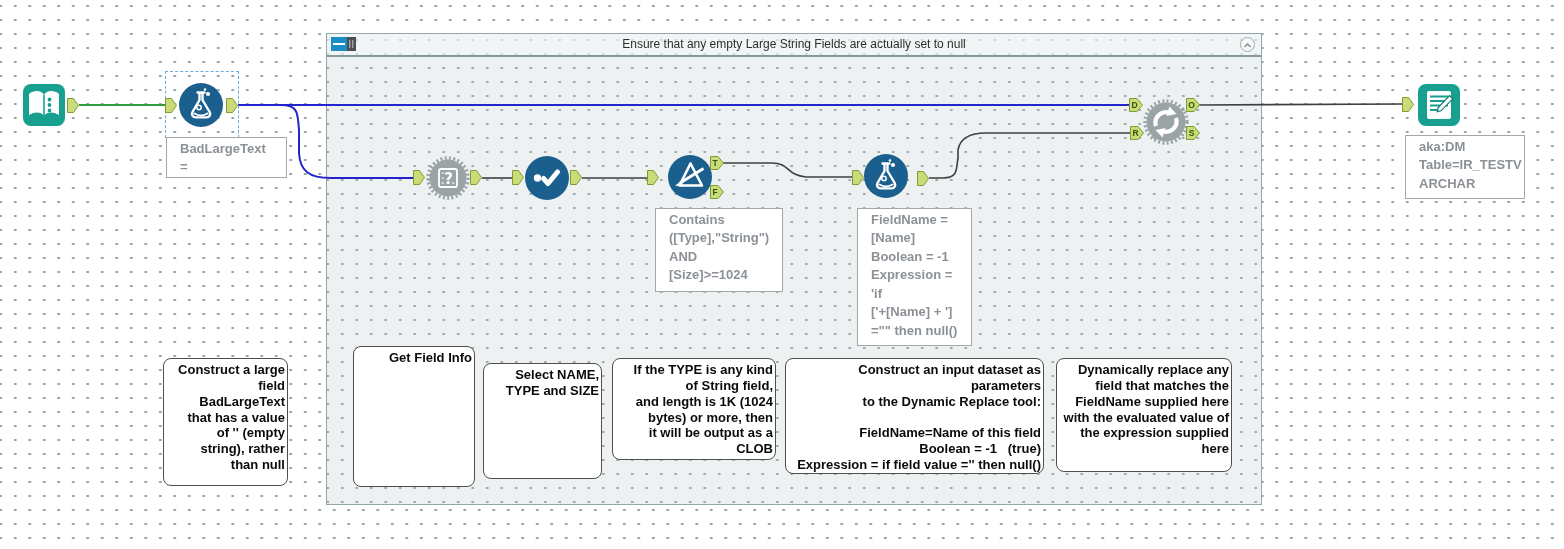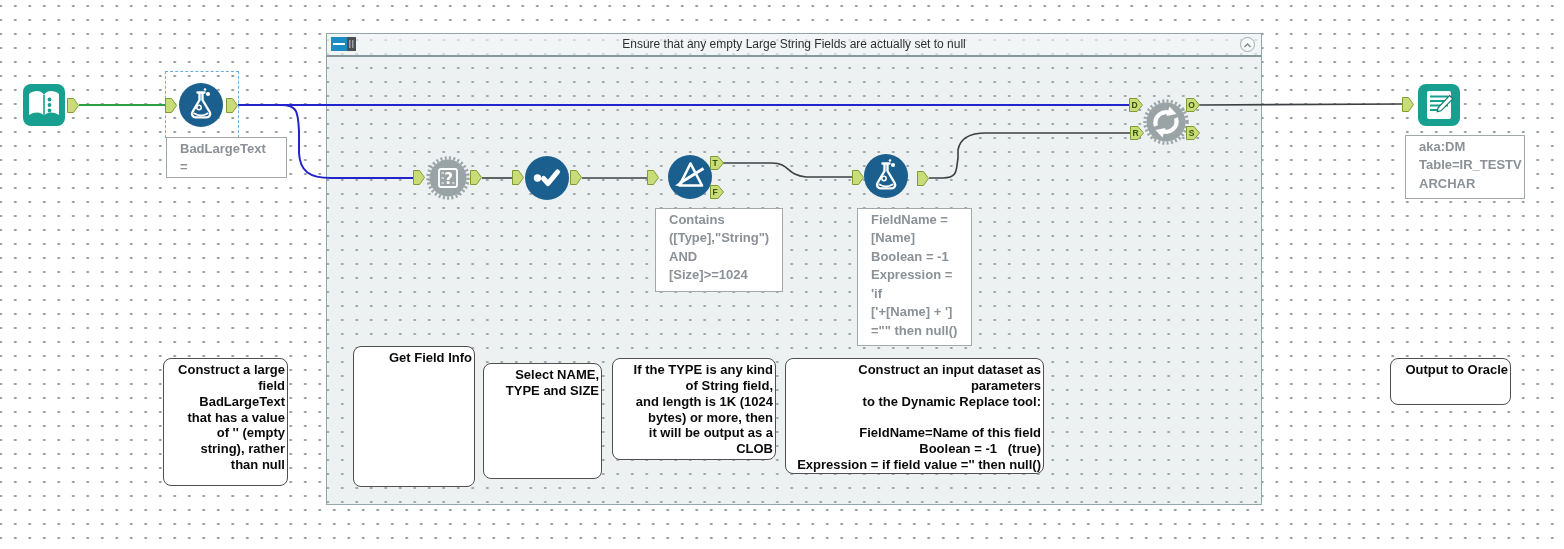--- a/index.html
+++ b/index.html
@@ -290,15 +290,20 @@
 bytes) or more, then
 it will be output as a
 CLOB</div>
   <div class="comment" style="left:785px;top:358px;width:259px;height:116px">Construct an input dataset as parameters
 to the Dynamic Replace tool:
 
 FieldName=Name of this field
 Boolean = -1&nbsp;&nbsp; (true)
 Expression = if field value ='' then null()
 else use field value</div>
-  <div class="comment" style="left:1390px;top:358px;width:121px;height:47px">Output to Oracle</div>
+  <div class="comment" style="left:1056px;top:358px;width:176px;height:114px">Dynamically replace any
+field that matches the
+FieldName supplied here
+with the evaluated value of
+the expression supplied
+here</div>
 
 </div>
 
 </body></html>

